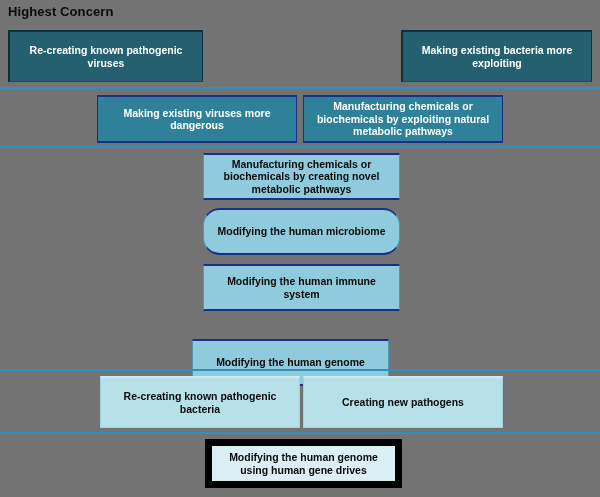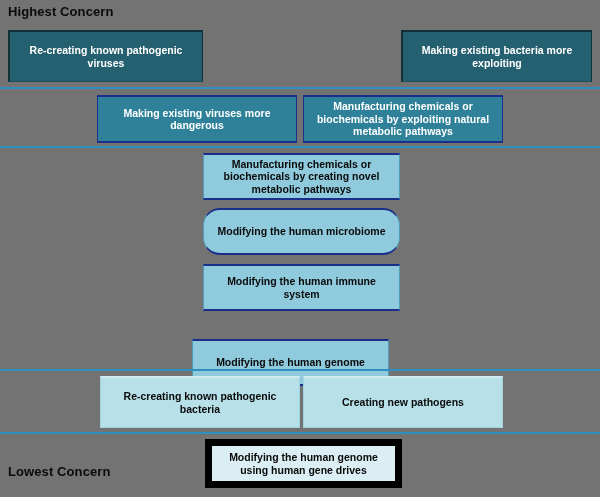--- a/index.html
+++ b/index.html
@@ -142,15 +142,14 @@
   <div class="box tier4" style="left:303px; top:376px; width:200px; height:52px;">
     <span class="txt">Creating new pathogens</span>
   </div>
 
   <div class="divider" style="top:432px;"></div>
 
   <div class="box tier5" style="left:205px; top:439px; width:197px; height:49px;">
     <span class="txt">Modifying the human genome using human gene drives</span>
   </div>
 
-  <div class="label" style="left:8px; top:464px;">Lowest Concern</div>
 
 </div>
 
 </body></html>

